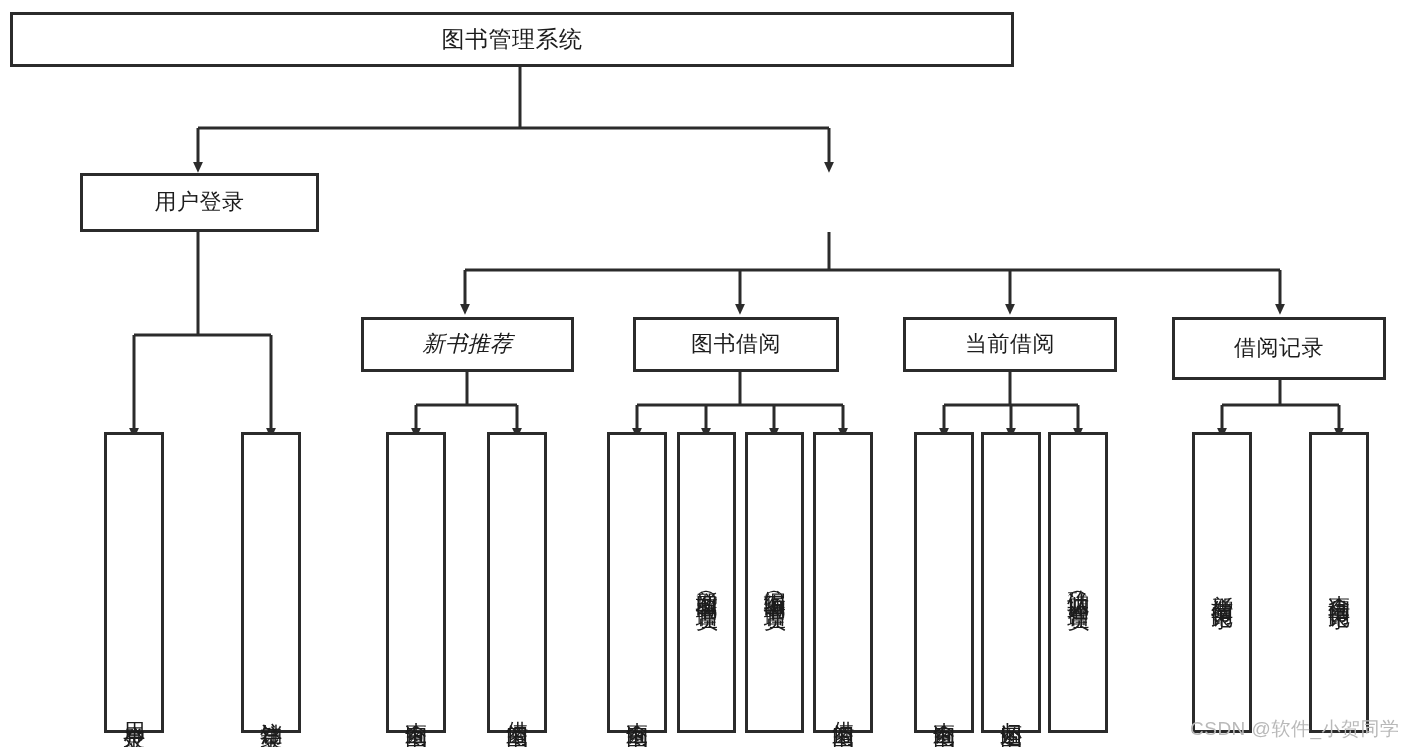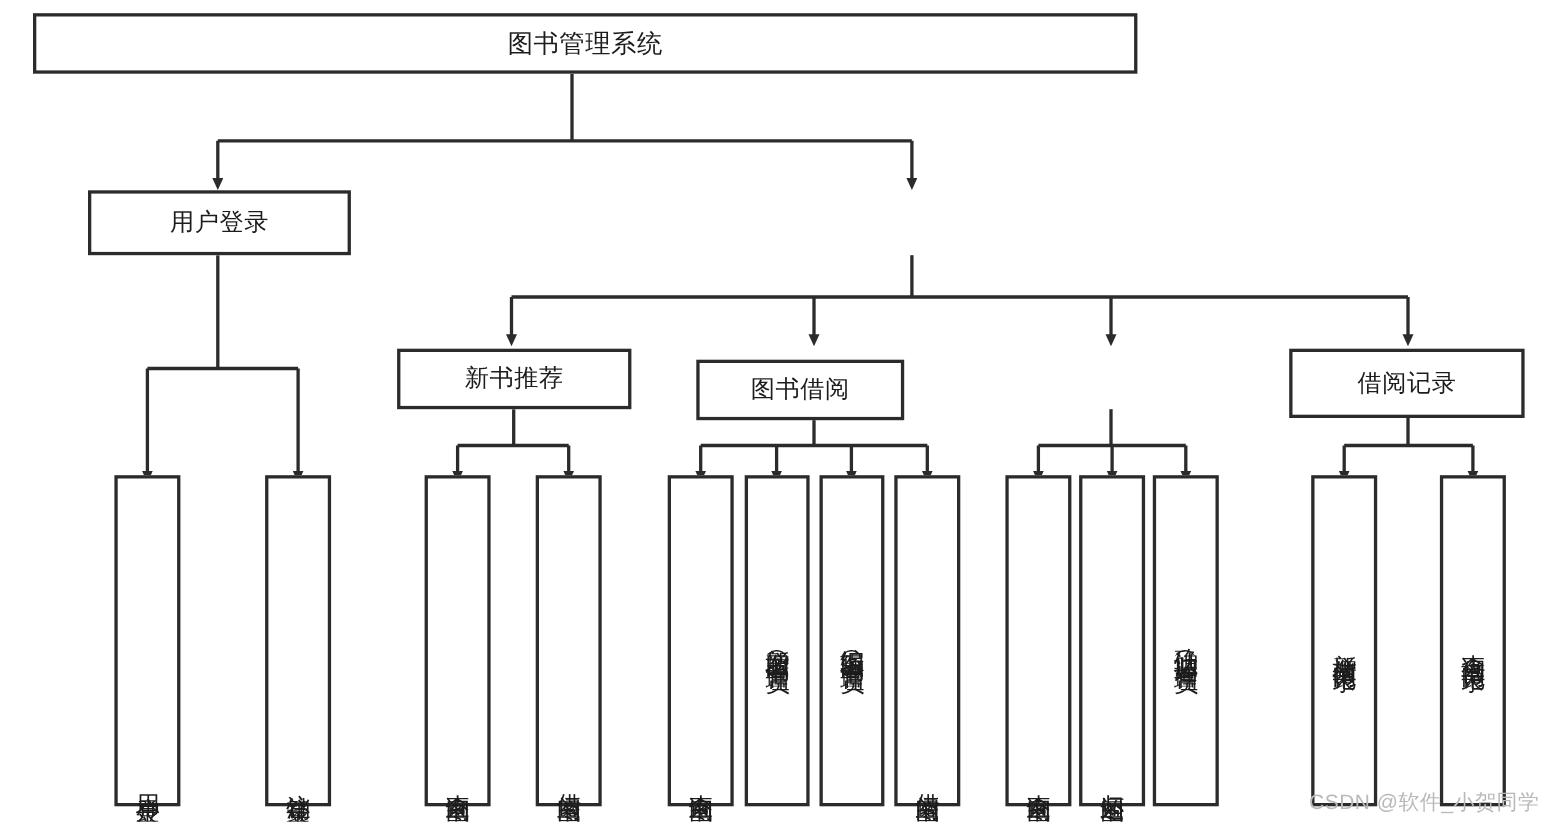--- a/index.html
+++ b/index.html
@@ -118,33 +118,36 @@
       <path d="M1011,405 L1011,429" marker-end="url(#arrow)"></path>
       <path d="M1078,405 L1078,429" marker-end="url(#arrow)"></path>
 
       <path d="M1280,372 L1280,405"></path>
       <path d="M1222,405 L1339,405"></path>
       <path d="M1222,405 L1222,429" marker-end="url(#arrow)"></path>
       <path d="M1339,405 L1339,429" marker-end="url(#arrow)"></path>
     </g>
   </svg>
 
-  <div class="node h root" style="left:30px; top:12px; width:1004px; height:55px;">
+  <div class="node h root" style="left:10px; top:12px; width:1004px; height:55px;">
     <span>图书管理系统</span>
   </div>
 
   <div class="node h" style="left:80px; top:173px; width:239px; height:59px;">
     <span>用户登录</span>
   </div>
 
-  <div class="node h" style="left:361px; top:317px; width:213px; height:55px;">
+  <div class="node h" style="left:361px; top:317px; width:213px; height:55px;font-style:italic;">
     <span>新书推荐</span>
   </div>
-  <div class="node h" style="left:633px; top:327px; width:189px; height:55px;">
+  <div class="node h" style="left:633px; top:317px; width:206px; height:55px;">
     <span>图书借阅</span>
+  </div>
+  <div class="node h" style="left:903px; top:317px; width:214px; height:55px;">
+    <span>当前借阅</span>
   </div>
   <div class="node h" style="left:1172px; top:317px; width:214px; height:63px;">
     <span>借阅记录</span>
   </div>
 
   <div class="node v" style="left:104px; top:432px; width:60px; height:301px;">
     <span>用户登录</span>
   </div>
   <div class="node v" style="left:241px; top:432px; width:60px; height:301px;">
     <span>注销登录</span>

